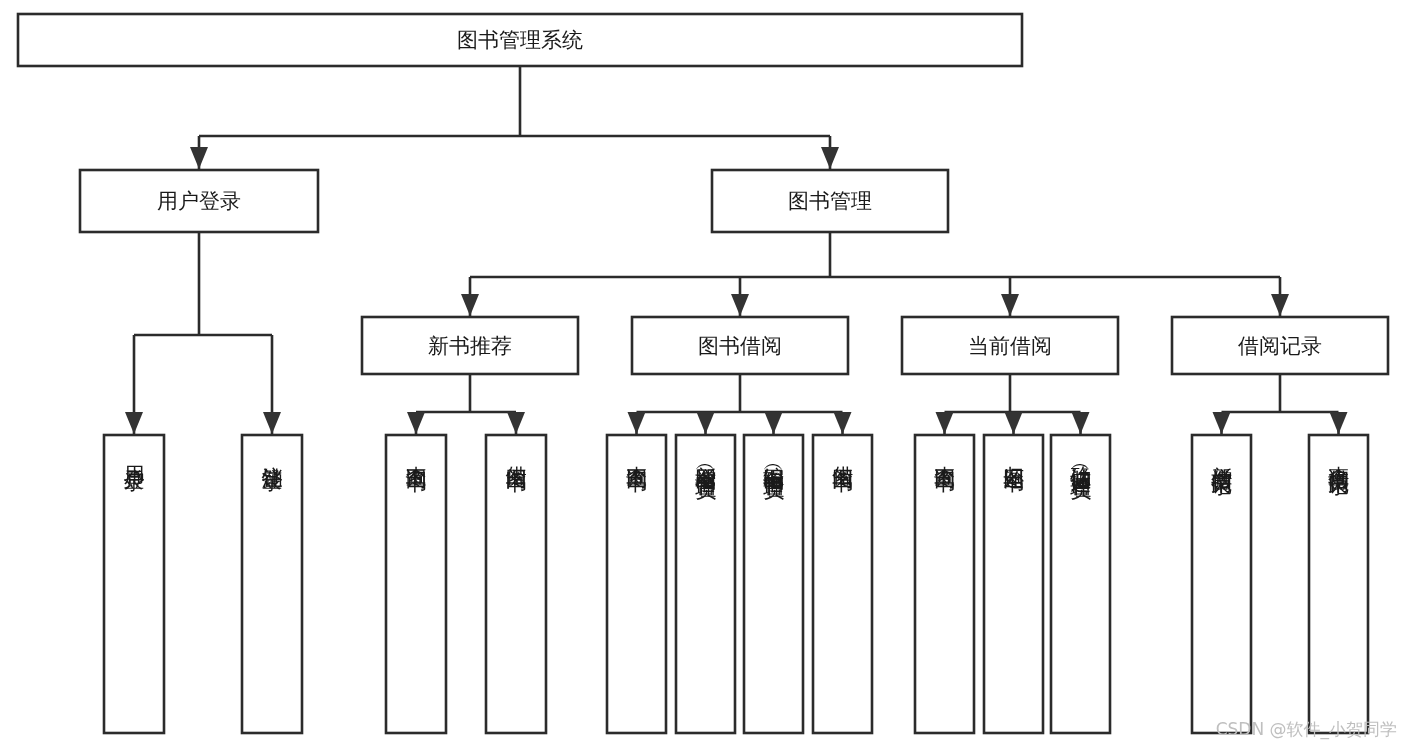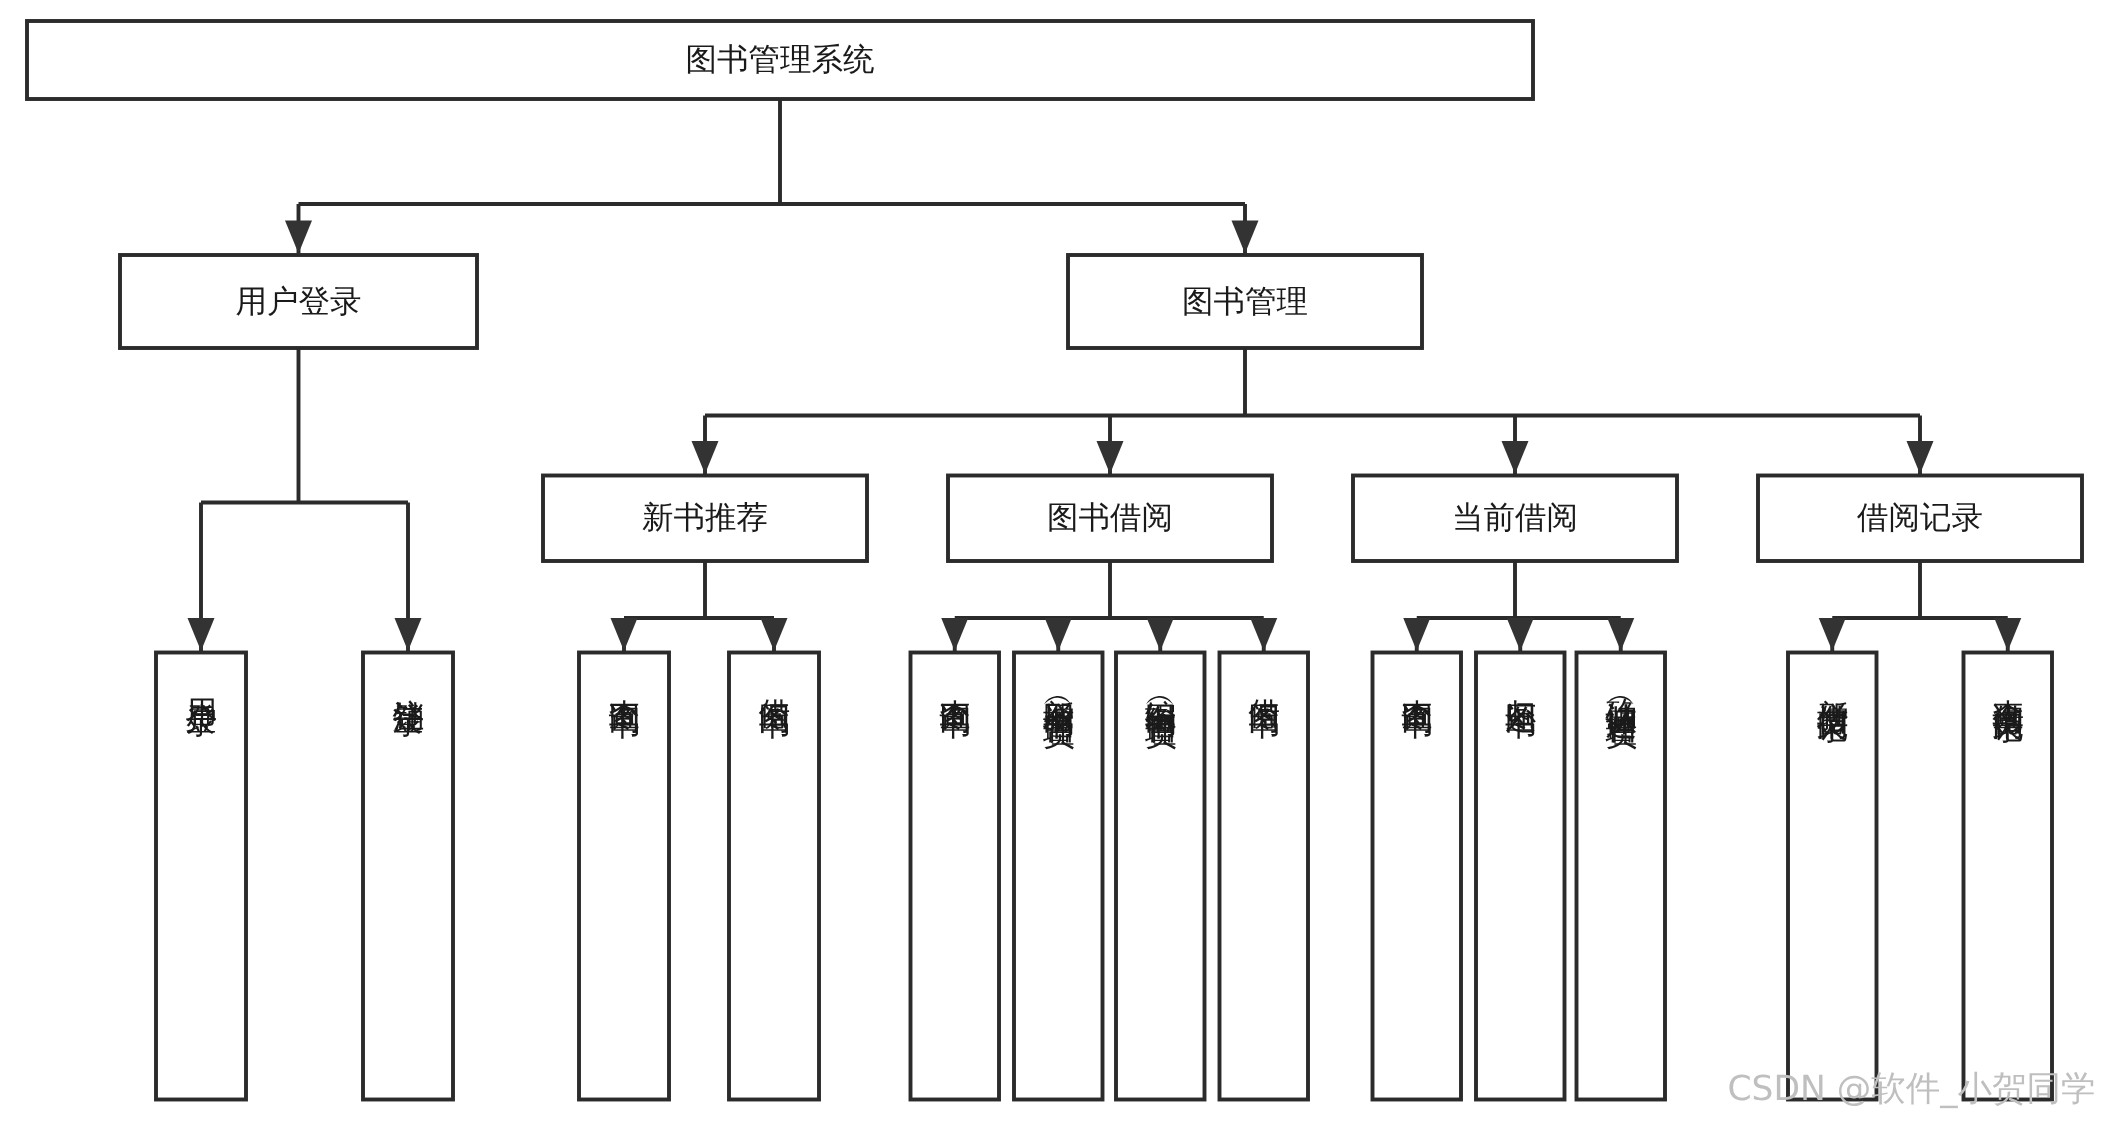--- a/index.html
+++ b/index.html
@@ -62,21 +62,21 @@
     line-height: 1.08;
     color: #1a1a1a;
     letter-spacing: 2px;
     white-space: nowrap;
   }
   .watermark {
     position: absolute;
     right: 8px;
     bottom: 6px;
     font-family: "DejaVu Sans", "Liberation Sans", sans-serif;
-    font-size: 23px;
+    font-size: 17px;
     color: #bfbfbf;
     white-space: nowrap;
   }
 </style>
 </head>
 <body>
 
 <div id="canvas">
   <svg class="diagram" viewBox="0 0 1405 747">
     <g id="edges-layer">

